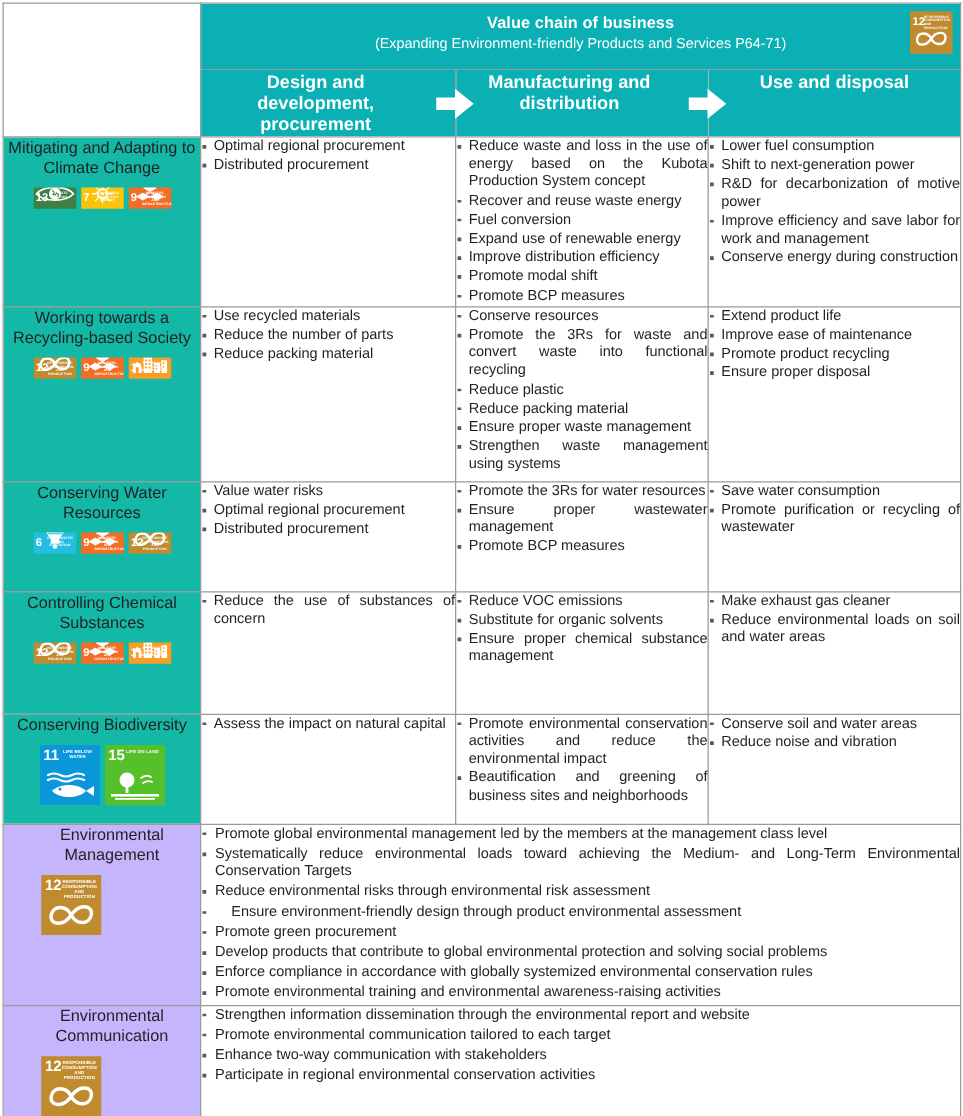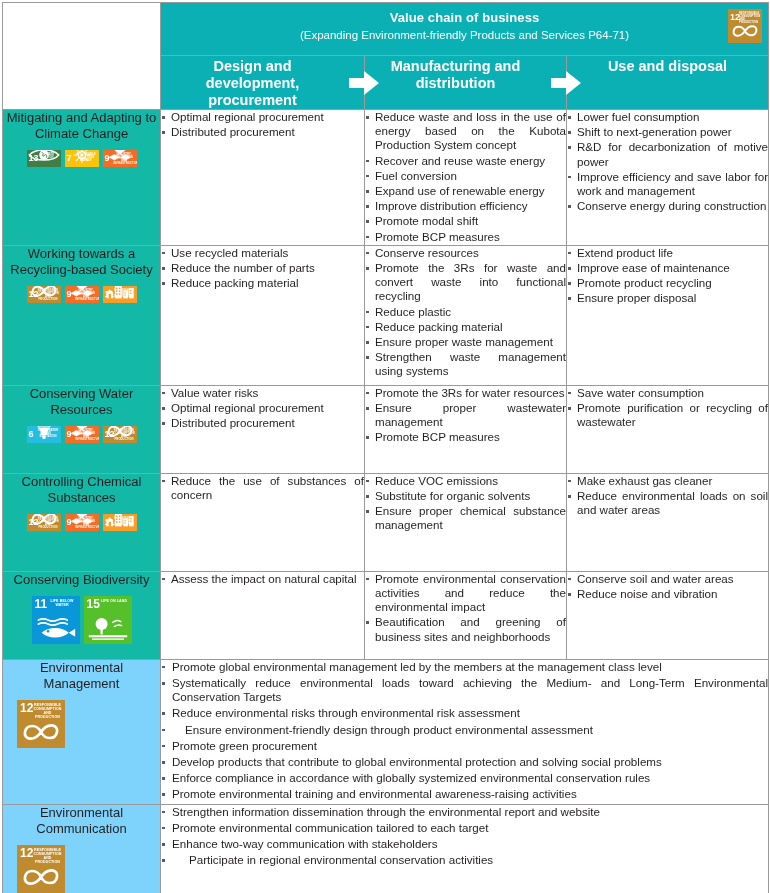--- a/index.html
+++ b/index.html
@@ -73,21 +73,21 @@
     position:absolute;right:-17px;top:50%;transform:translateY(-50%);
     width:34px;height:28px;z-index:5;
   }
 
   
   td.theme{
     background:#14b8a6;
     text-align:center;
     padding:8px 6px 10px 6px;
   }
-  td.theme.blue{background:#7dd3fc;}
+  td.theme.blue{background:#c4b5fd;padding-left:16px;}
   .theme-name{
     font-size:13px;line-height:16px;color:#231f20;
   }
   .sdg-row{
     margin-top:8px;
     display:flex;justify-content:center;gap:4px;flex-wrap:nowrap;
   }
   .sdg-row.left{justify-content:flex-start;padding-left:14px;}
 
   
@@ -564,19 +564,19 @@
         <path d="M30 15 C25 5, 12 5, 10 15 C8 25, 22 27, 30 15 C38 3, 52 5, 50 15 C48 25, 35 25, 30 15 Z" fill="none" stroke="#ffffff" stroke-width="3.4" stroke-linecap="round"></path>
                   </svg></div>
               </div>
             </div>
           </td>
           <td class="items" colspan="3">
             <ul class="blist">
               <li style="margin-bottom: 2px; padding-left: 11px;">Strengthen information dissemination through the environmental report and website</li>
               <li style="margin-bottom: 2px; padding-left: 11px;">Promote environmental communication tailored to each target</li>
               <li style="margin-bottom: 2px; padding-left: 11px;">Enhance two-way communication with stakeholders</li>
-              <li style="margin-bottom: 2px; padding-left: 28px;">Participate in regional environmental conservation activities</li>
+              <li style="margin-bottom: 2px; padding-left: 11px;">Participate in regional environmental conservation activities</li>
             </ul>
           </td>
         </tr>
       </tbody>
   </table>
 </div>
 
 </body></html>

